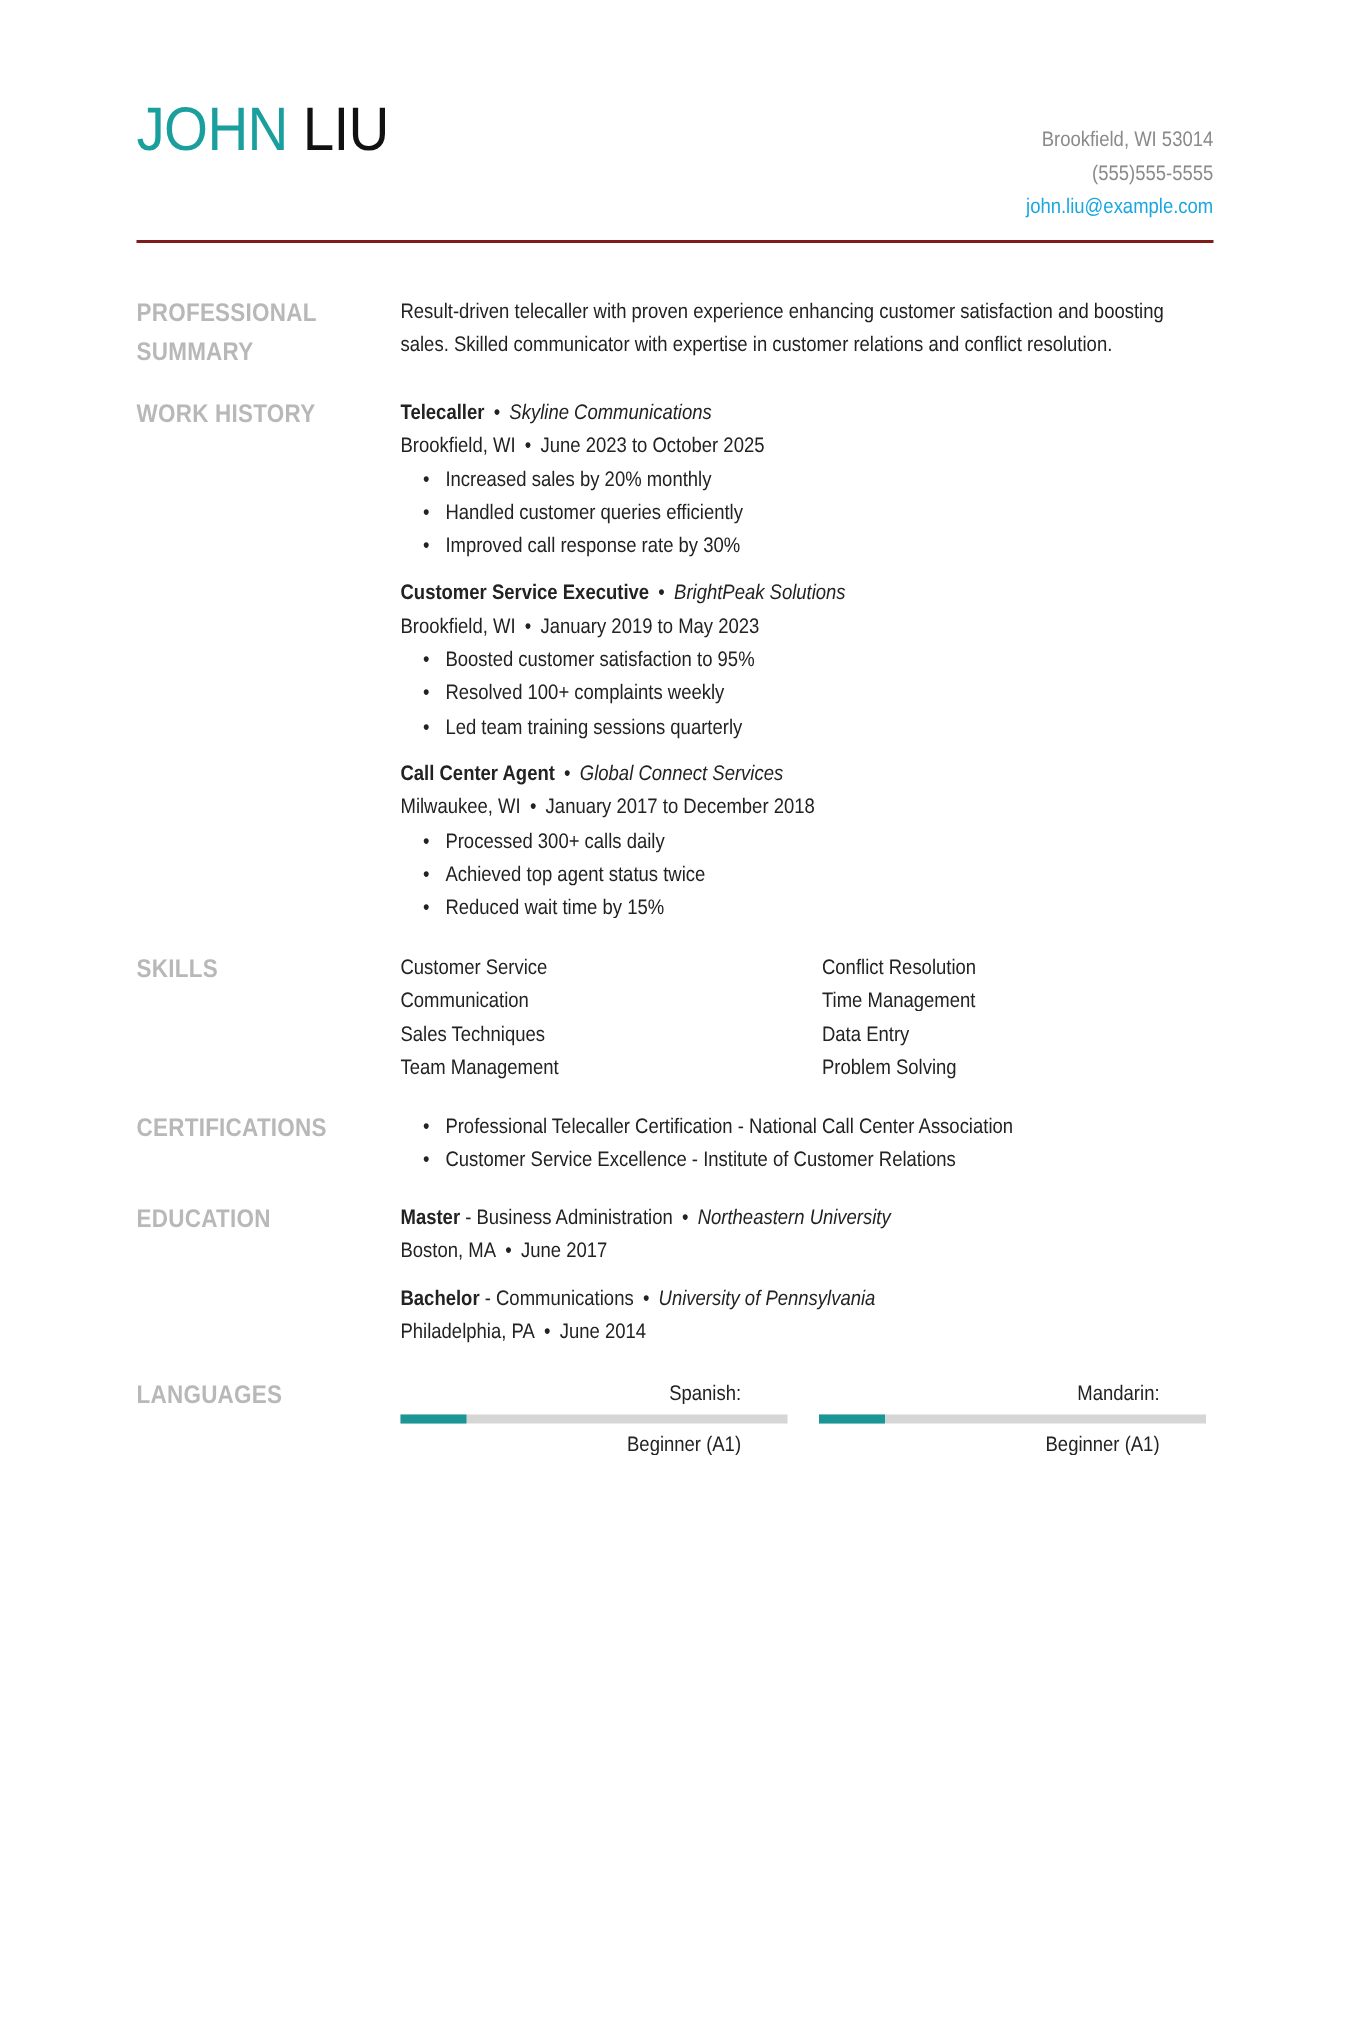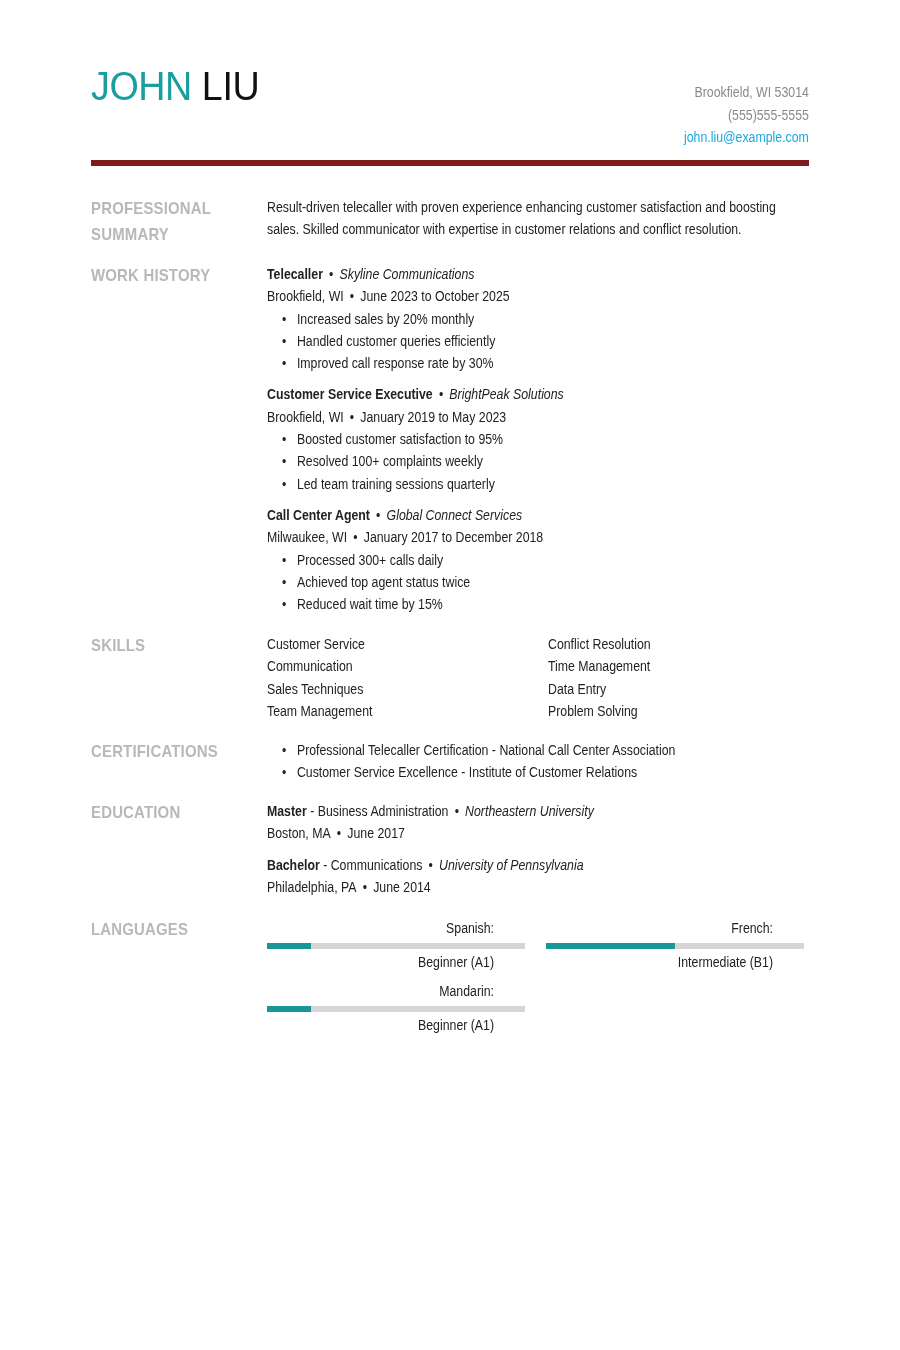--- a/index.html
+++ b/index.html
@@ -1,18 +1,18 @@
 <!DOCTYPE html>
 <html><head>
 <meta charset="utf-8">
 <style>
   html, body { margin:0; padding:0; background:#ffffff; }
   body { width:900px; height:1350px; position:relative; font-family:"Liberation Sans", sans-serif; color:#222; overflow:hidden; }
   .page { position:absolute; left:91px; top:0; width:718px; }
-  .header { position:relative; height:160px; border-bottom:6px solid #7f1d1d; }
+  .header { position:relative; height:160px; border-bottom:2px solid #7f1d1d; }
   .name { position:absolute; left:0; top:64px; font-size:41px; line-height:44px; letter-spacing:-0.5px; transform:scaleX(0.92); transform-origin:left top; white-space:nowrap; }
   .name .first { color:#1a9e9e; }
   .name .last { color:#111; }
   .contact { position:absolute; right:0; top:81px; text-align:right; font-size:14px; line-height:22.5px; color:#8a8a8a; transform:scaleX(0.88); transform-origin:right top; }
   .contact .email { color:#1aa7e0; }
   .section { position:absolute; left:0; width:718px; }
   .label { position:absolute; left:0; top:0; width:150px; font-size:17px; line-height:26px; font-weight:bold; color:#b8b8b8; transform:scaleX(0.88); transform-origin:left top; letter-spacing:0.2px; }
   .content { position:absolute; left:176px; top:0; width:542px; font-size:14px; line-height:22.3px; color:#222; }
   .cond { transform:scaleX(0.88); transform-origin:left top; white-space:nowrap; }
   .job { margin-bottom:9px; }
@@ -130,27 +130,20 @@
     <div class="content">
       <div class="lang-grid">
         <div class="lang">
           <div class="cond">Spanish:</div>
           <div class="bar">
               <div class="fill" style="width: 17%;"></div>
             </div>
           <div class="cond">Beginner (A1)</div>
         </div>
         <div class="lang">
-          <div class="cond">French:</div>
-          <div class="bar">
-              <div class="fill" style="width: 50%;"></div>
-            </div>
-          <div class="cond">Intermediate (B1)</div>
-        </div>
-        <div class="lang">
           <div class="cond">Mandarin:</div>
           <div class="bar">
               <div class="fill" style="width: 17%;"></div>
             </div>
           <div class="cond">Beginner (A1)</div>
         </div>
       </div>
     </div>
   </div>
 

